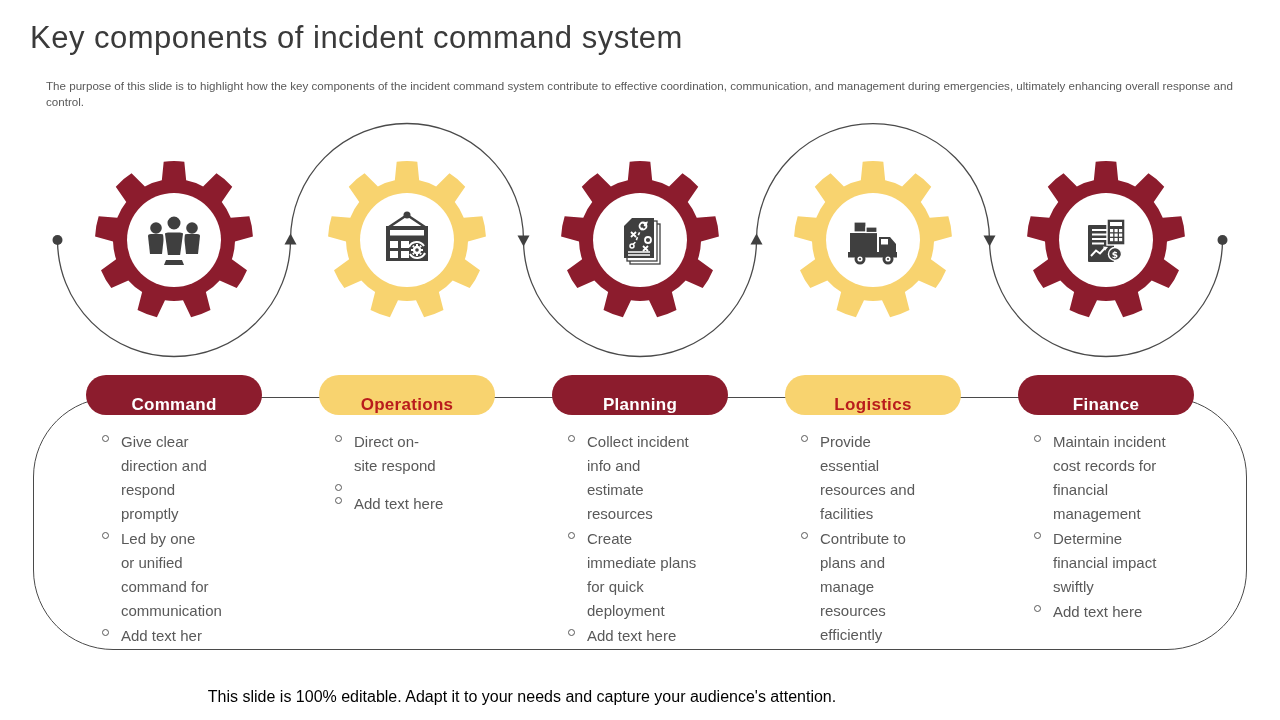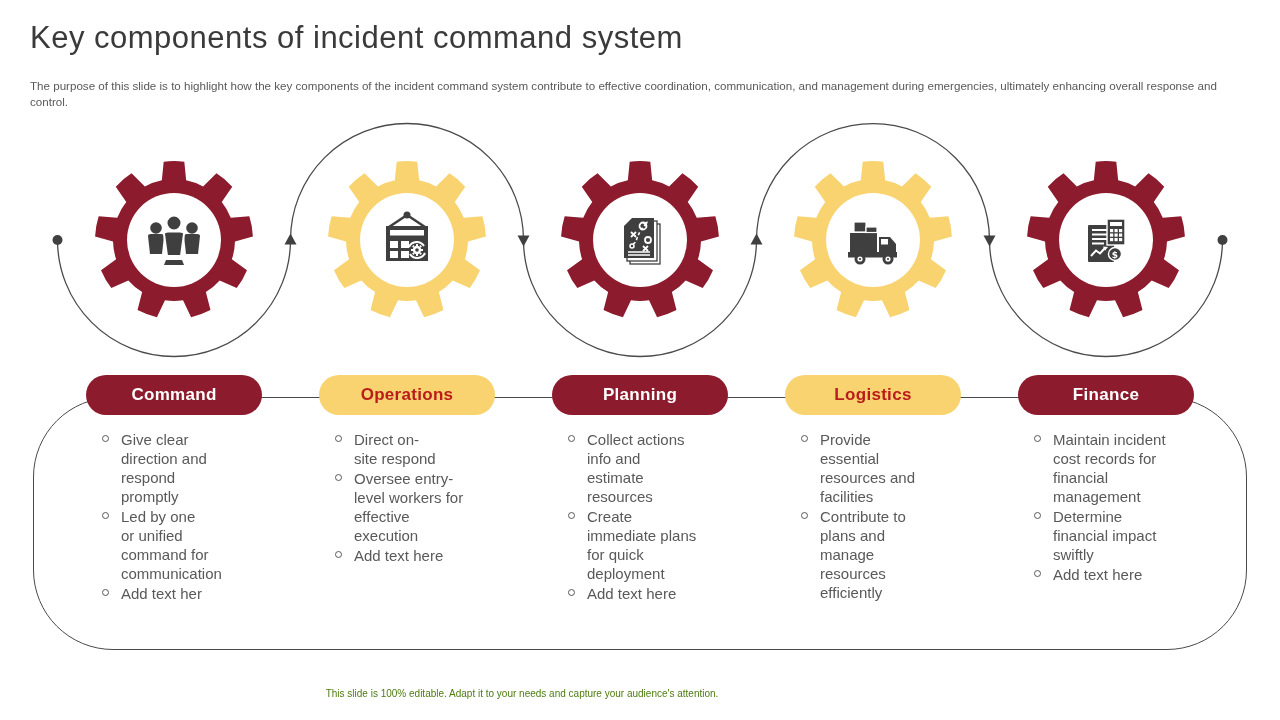--- a/index.html
+++ b/index.html
@@ -7,58 +7,58 @@
     width:1280px;height:720px;background:#ffffff;
     font-family:"Liberation Sans",sans-serif;
     position:relative;overflow:hidden;
   }
   .slide{position:absolute;inset:0;}
   .page-title{
     position:absolute;left:30px;top:20px;margin:0;
     font-size:31px;font-weight:400;color:#3a3a3a;letter-spacing:.5px;
   }
   .subtitle{
-    position:absolute;left:30px;top:78px;width:1218px;margin:0;
+    position:absolute;left:46px;top:78px;width:1218px;margin:0;
     font-size:11.6px;line-height:1.35;color:#595959;
   }
   .content-box{
     position:absolute;left:33px;top:397px;width:1212px;height:251px;
     border:1.2px solid #4a4a4a;border-radius:80px;background:transparent;
   }
   svg.diagram{position:absolute;left:0;top:0;width:1280px;height:720px;pointer-events:none;}
   .wave{fill:none;stroke:#4a4a4a;stroke-width:1.3px;}
   .dot{fill:#404040;}
   .arrowhead{fill:#404040;}
   .gear-body.red{fill:var(--red,#8C1C2D);}
   .gear-body.yellow{fill:var(--yellow,#F8D36F);}
   .gear-hub{fill:#ffffff;}
   .icon-dark{fill:var(--icon_gray,#3F3F3F);}
   .pill{
     position:absolute;top:375px;width:176px;height:40px;border-radius:21px;
-    display:flex;align-items:center;justify-content:center;
+    display:flex;align-items:flex-end;justify-content:center;
     font-size:17px;font-weight:700;letter-spacing:.3px;
   }
   .pill.red{background:var(--red,#8C1C2D);color:#ffffff;}
   .pill.yellow{background:var(--yellow,#F8D36F);color:#b91c1c;}
   .col-list{
     position:absolute;top:430px;width:172px;
     list-style:none;margin:0;padding:0;
   }
   .col-list li{
     display:flex;gap:12px;align-items:flex-start;
-    font-size:15px;line-height:19px;color:#595959;margin:0 0 1px 0;
+    font-size:15px;line-height:24px;color:#595959;margin:0 0 1px 0;
   }
   .bullet-marker{
     flex:0 0 auto;width:7px;height:7px;border:1.4px solid #595959;
     border-radius:50%;margin-top:5px;box-sizing:border-box;
   }
   .bullet-text{white-space:pre-line;}
   .footer{
     position:absolute;left:0;top:688px;width:1044px;text-align:center;
-    font-size:10px;color:#4d7c0f;
+    font-size:16px;color:#000000;
   }
 </style>
 </head>
 <body>
 
 <div class="slide">
 
   <h1 class="page-title">Key components of incident command system</h1>
   <p class="subtitle">The purpose of this slide is to highlight how the key components of the incident command system contribute to effective coordination, communication, and management during emergencies, ultimately enhancing overall response and control.</p>
 
@@ -216,34 +216,30 @@
       </li>
   </ul>
   <ul class="col-list" style="left:335px">
     <li>
         <span class="bullet-marker"></span>
         <span class="bullet-text">Direct on-
 site respond</span>
       </li>
     <li>
         <span class="bullet-marker"></span>
-        <span class="bullet-text">Oversee entry-
-level workers for
-effective
-execution</span>
       </li>
     <li>
         <span class="bullet-marker"></span>
         <span class="bullet-text">Add text here</span>
       </li>
   </ul>
   <ul class="col-list" style="left:568px">
     <li>
         <span class="bullet-marker"></span>
-        <span class="bullet-text">Collect actions
+        <span class="bullet-text">Collect incident
 info and
 estimate
 resources</span>
       </li>
     <li>
         <span class="bullet-marker"></span>
         <span class="bullet-text">Create
 immediate plans
 for quick
 deployment</span>

